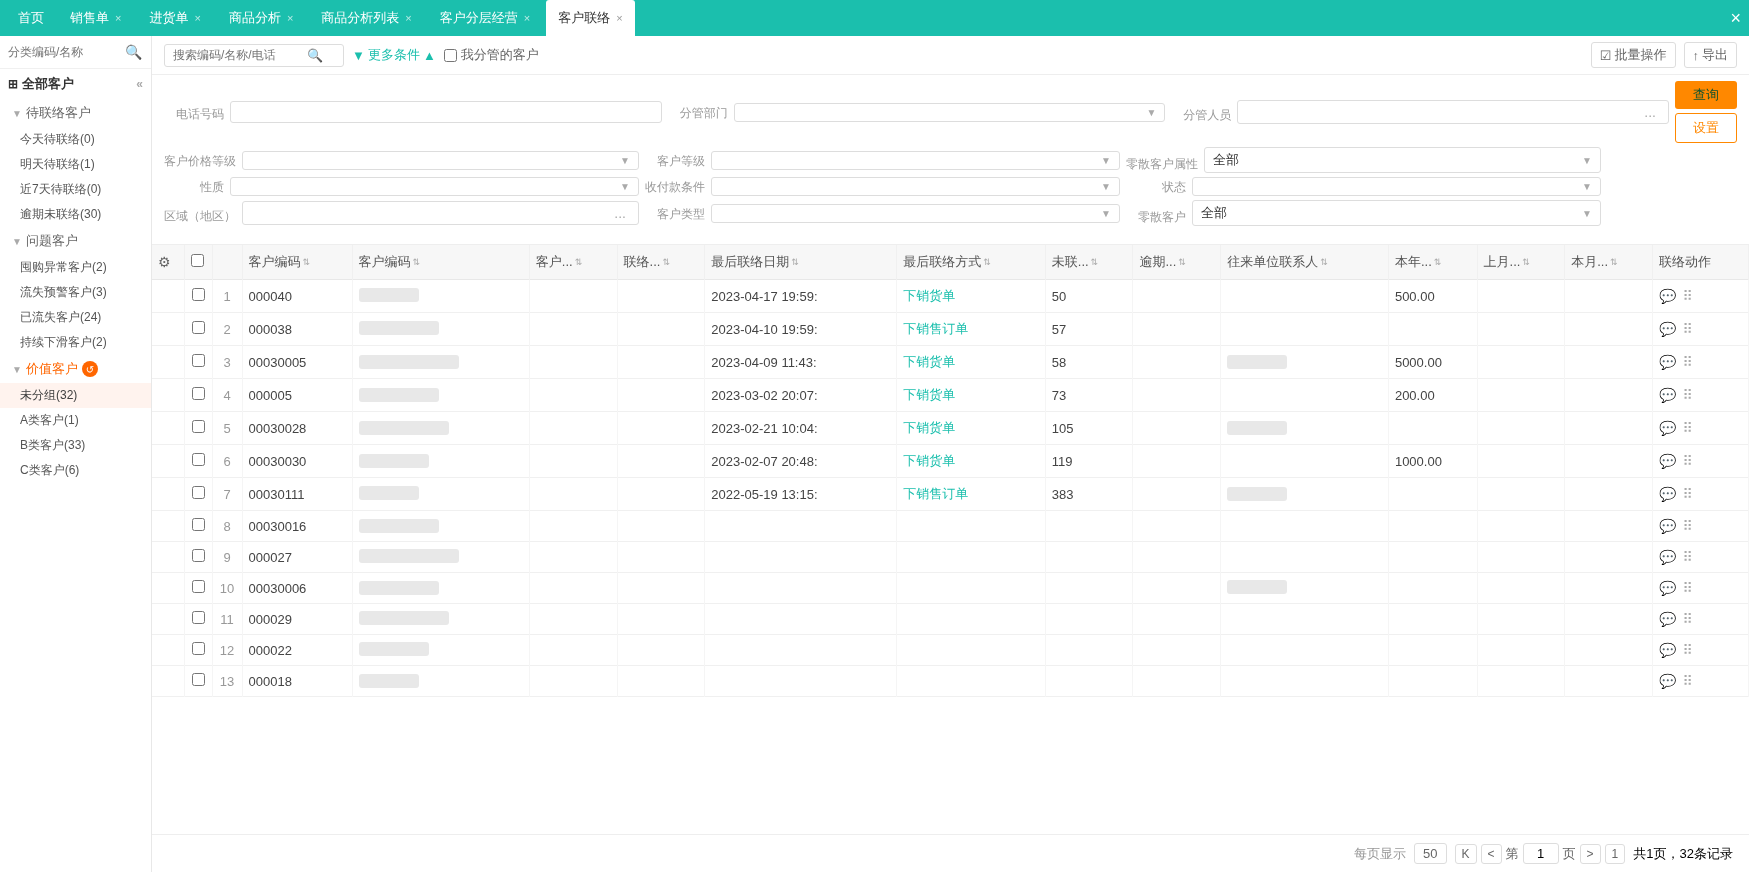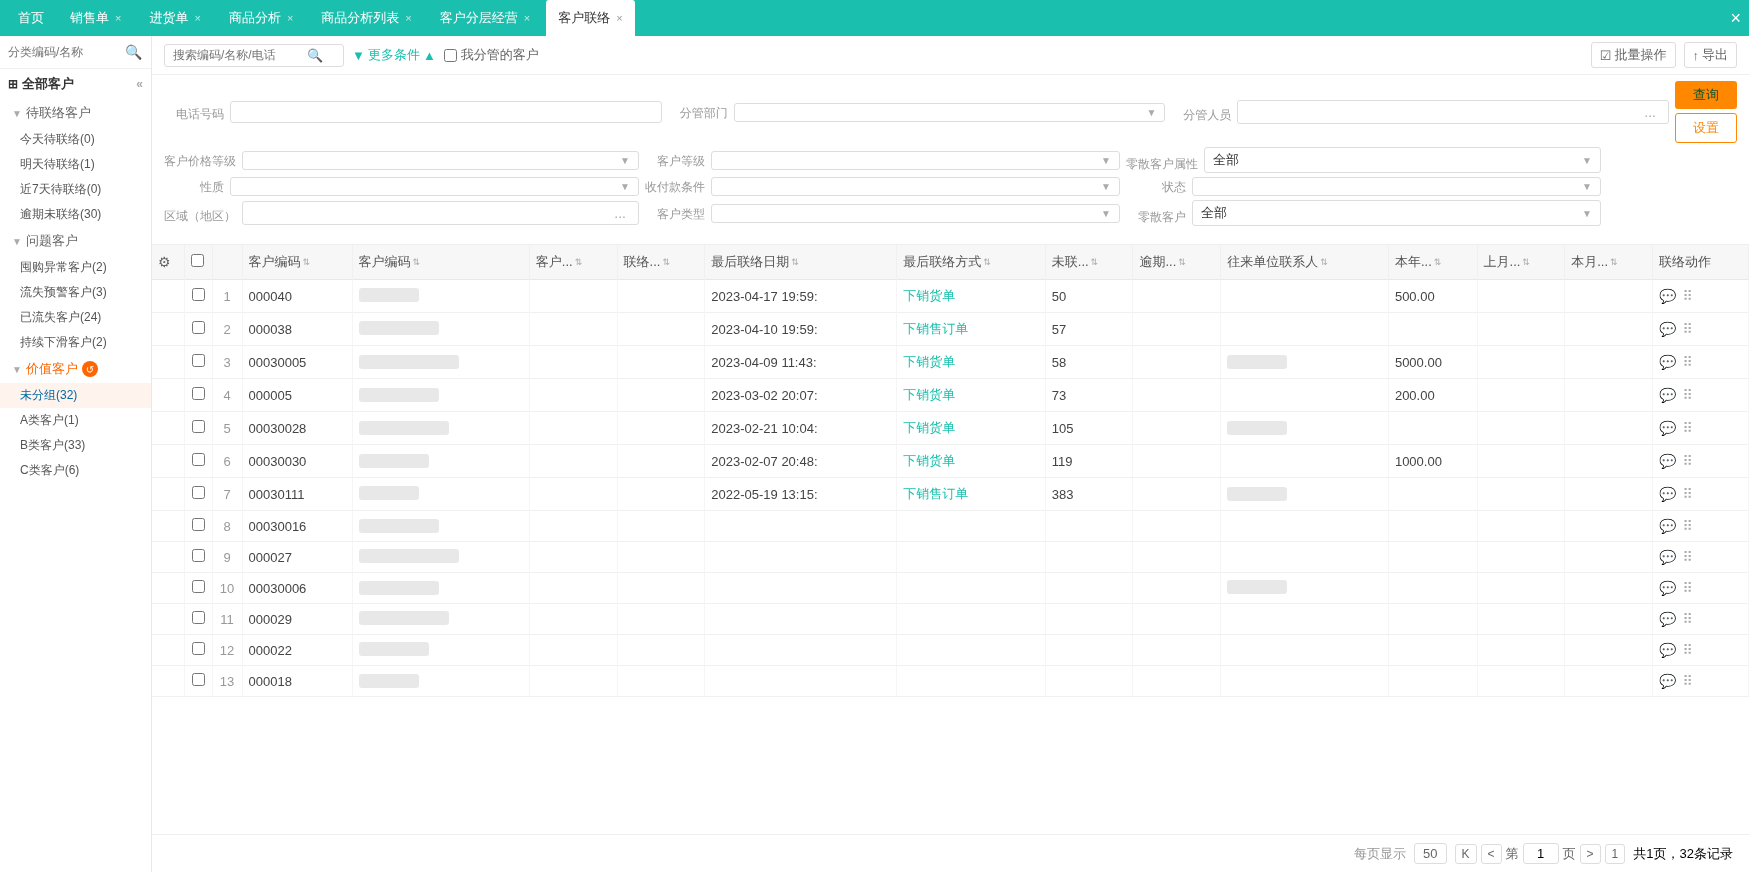--- a/index.html
+++ b/index.html
@@ -121,21 +121,21 @@
     }
     .sidebar-item {
       padding: 4px 8px 4px 20px;
       color: #555;
       font-size: 12px;
       cursor: pointer;
       white-space: nowrap;
     }
     .sidebar-item.active {
       background: #fff3ee;
-      color: #0369a1;
+      color: #404040;
     }
     .icon-grid { font-size: 12px; }
 
     
     .content-area {
       flex: 1;
       display: flex;
       flex-direction: column;
       overflow: hidden;
     }

